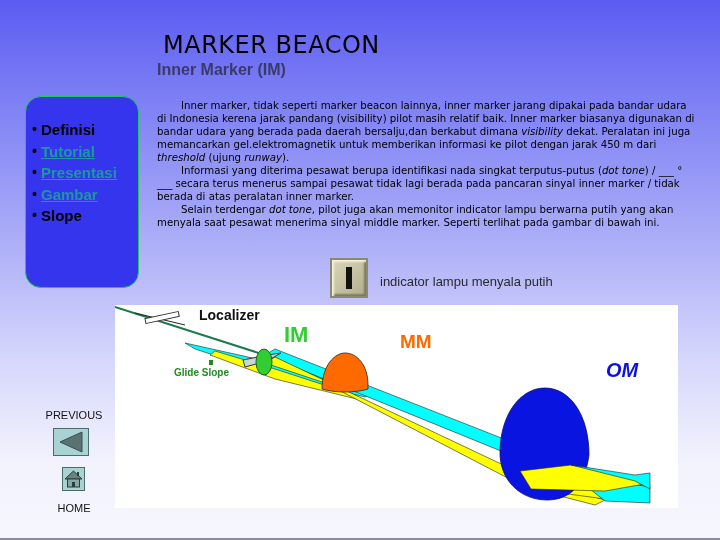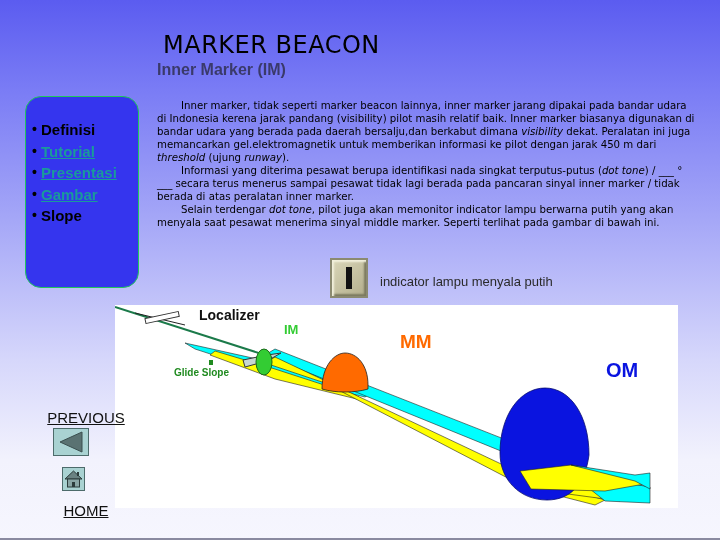--- a/index.html
+++ b/index.html
@@ -46,21 +46,21 @@
   .indicator-caption {
     position: absolute; left: 380px; top: 274px; font-size: 13px; color: #2a2a2a;
   }
   .figure {
     position: absolute; left: 115px; top: 305px; width: 563px; height: 203px;
     background: #ffffff; overflow: hidden;
   }
   .figure svg { position: absolute; left: 0; top: 0; }
   .fig-label { position: absolute; font-weight: bold; margin-left: 24px; }
   .prev-label, .home-label {
-    position: absolute; font-size: 15px; color: #111; left: 12px; width: 148px; text-align: center; text-decoration: underline;
+    position: absolute; font-size: 11px; color: #111; left: 0; width: 148px; text-align: center;
   }
   .prev-label { top: 409px; }
   .home-label { top: 502px; }
   .prev-btn {
     position: absolute; left: 53px; top: 428px; width: 36px; height: 28px;
     background: #a9d2d2; border: 1px solid #4d6b6b; box-sizing: border-box;
   }
   .home-btn {
     position: absolute; left: 62px; top: 467px; width: 23px; height: 24px;
     background: #a9d2d2; border: 1px solid #4d6b6b; box-sizing: border-box;
@@ -116,23 +116,23 @@
 
     <rect x="94" y="55" width="4" height="5" fill="#1f8a1f"></rect>
 
     <path d="M207,84 C207,60 220,48 230,48 C242,48 253,60 253,80 L253,84 C240,88 220,88 207,84 Z" fill="#ff6a00" stroke="#222" stroke-width="0.8"></path>
 
     <path d="M385,148 C385,110 405,83 430,83 C455,83 474,110 474,150 L474,150 C470,180 455,195 432,195 C405,195 385,175 385,148 Z" fill="#0a14e0" stroke="#080c70" stroke-width="0.8"></path>
     <polygon points="405,166 456,160 520,172 535,178 490,186 416,184" fill="#ffff00" stroke="#222" stroke-width="0.6"></polygon>
     <polygon points="456,160 520,170 535,168 535,184 520,176" fill="#00ffff" stroke="#222" stroke-width="0.6"></polygon>
   </svg>
   <div class="fig-label" style="left:60px; top:2px; font-size:14px; color:#111;">Localizer</div>
-  <div class="fig-label" style="left:145px; top:17px; font-size:13px; color:#33cc33;">IM</div>
+  <div class="fig-label" style="left:145px; top:17px; font-size:22px; color:#33cc33;">IM</div>
   <div class="fig-label" style="left:261px; top:26px; font-size:19px; color:#ff6a00;">MM</div>
-  <div class="fig-label" style="left:467px; top:54px; font-size:20px; color:#0a14e0;">OM</div>
+  <div class="fig-label" style="left:467px; top:54px; font-size:20px; color:#0a14e0;font-style:italic;">OM</div>
   <div class="fig-label" style="left:35px; top:62px; font-size:10px; color:#1f8a1f;">Glide Slope</div>
 </div>
 
 <div class="prev-label">PREVIOUS</div>
 <div class="prev-btn">
   <svg width="34" height="26" viewBox="0 0 34 26">
     <polygon points="6,13 28,3 28,23" fill="#5a7272" stroke="#3a4f4f" stroke-width="1"></polygon>
   </svg>
 </div>
 

